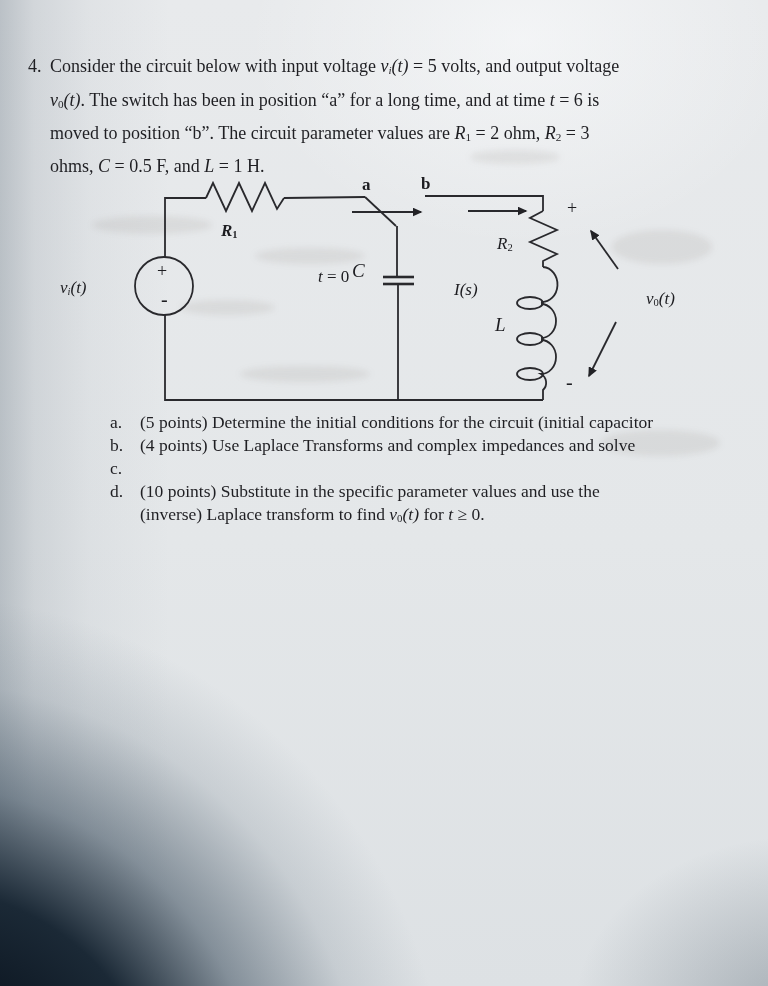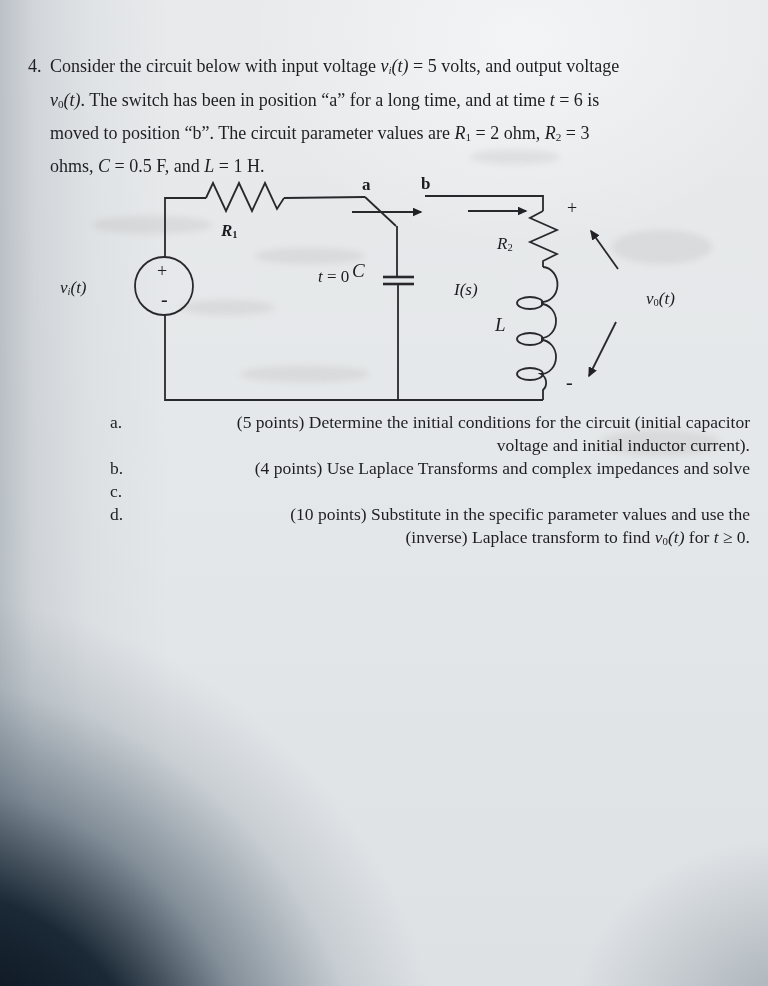--- a/index.html
+++ b/index.html
@@ -17,21 +17,21 @@
   }
   .line{position:absolute;white-space:nowrap;}
   .q-num{position:absolute;left:28px;top:56px;font-size:18px;}
   .q1{left:50px;top:56px;font-size:18px;text-align:right;}
   .q2{left:50px;top:90px;font-size:18px;}
   .q3{left:50px;top:123px;font-size:18px;}
   .q4{left:50px;top:156px;font-size:18px;text-align:right;}
   .parts{position:absolute;left:110px;top:411px;width:640px;font-size:17.5px;line-height:23px;}
   .part{display:flex;}
   .part-marker{width:30px;flex:none;}
-  .part-body{flex:1;text-align:right;}
+  .part-body{flex:1;}
   .part-line{white-space:nowrap;}
   .m{font-style:italic;}
   .sub{font-size:0.62em;vertical-align:-0.22em;letter-spacing:0;}
   .clabel{position:absolute;font-size:17px;white-space:nowrap;color:#1d1d21;}
   .bold{font-weight:bold;}
   svg.circuit{position:absolute;left:0;top:0;pointer-events:none;}
   .ghost{position:absolute;border-radius:50%;filter:blur(3px);background:rgba(104,94,88,0.10);}
 </style>
 </head>
 <body>
@@ -95,21 +95,20 @@
   <div class="clabel" style="left:567px;top:198px;font-size:18px;">+</div>
   <div class="clabel m" style="left:495px;top:314px;font-size:19px;">L</div>
   <div class="clabel" style="left:626px;top:289px;margin-left:20px;"><span class="m">v</span><span class="sub">0</span><span class="m">(t)</span></div>
   <div class="clabel" style="left:566px;top:371px;font-size:20px;">-</div>
 
   <div class="parts">
     <div class="part">
       <div class="part-marker">a.</div>
       <div class="part-body">
         <div class="part-line"><span>(5 points) Determine the initial conditions for the circuit (initial capacitor</span></div>
-        <div class="part-line"><span>voltage and initial inductor current).</span></div>
       </div>
     </div>
     <div class="part">
       <div class="part-marker">b.</div>
       <div class="part-body">
         <div class="part-line"><span>(4 points) Use Laplace Transforms and complex impedances and solve</span></div>
       </div>
     </div>
     <div class="part">
       <div class="part-marker">c.</div>

